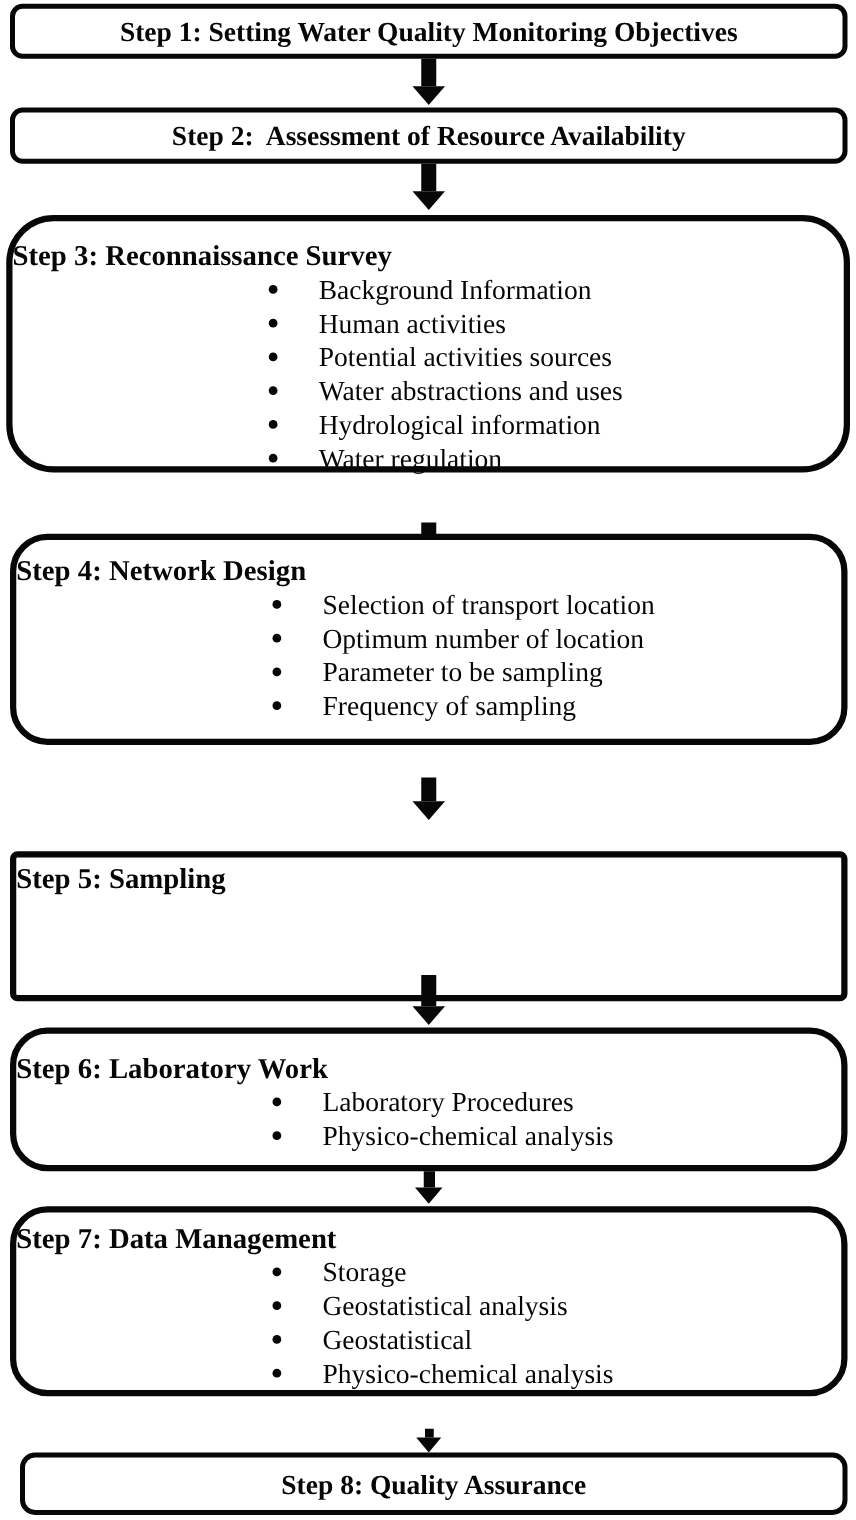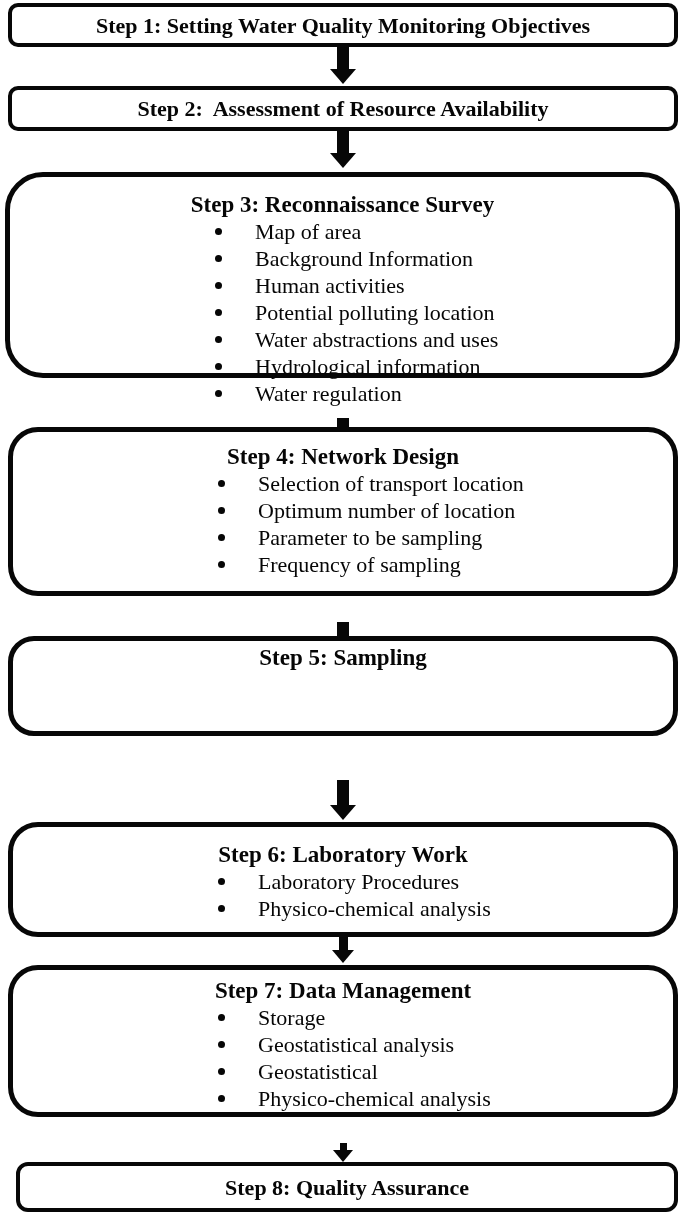--- a/index.html
+++ b/index.html
@@ -19,21 +19,21 @@
     border:4px solid #070707;
     border-radius:10px;
   }
   .box.banner { display:flex; align-items:center; justify-content:center; }
   .box.round  { border-width:5px; }
   .heading {
     margin:0;
     font-size:22px;
     font-weight:bold;
     line-height:27px;
-    text-align:center;
+    text-align:left;
     white-space:pre-wrap;
   }
   .round .heading { font-size:23px; }
   .bullets {
     list-style:none;
     margin:0 0 0 205px;
     padding:0;
     font-size:22px;
     line-height:27px;
   }
@@ -93,24 +93,23 @@
   </section>
 
   <div class="arrow" style="top:131px; height:37px;">
     <div class="stem"></div>
     <div class="head"></div>
   </div>
 
   <section class="box round" style="top:172px; height:206px; left:5px; width:675px; border-radius:38px; padding-top:14px;">
     <h2 class="heading">Step 3: Reconnaissance Survey</h2>
     <ul class="bullets">
-        <li>Map of area</li>
         <li>Background Information</li>
         <li>Human activities</li>
-        <li>Potential polluting location</li>
+        <li>Potential activities sources</li>
         <li>Water abstractions and uses</li>
         <li>Hydrological information</li>
         <li>Water regulation</li>
       </ul>
   </section>
 
   <div class="arrow" style="top:418px; height:34px;">
     <div class="stem"></div>
     <div class="head"></div>
   </div>
@@ -123,21 +122,21 @@
         <li>Parameter to be sampling</li>
         <li>Frequency of sampling</li>
       </ul>
   </section>
 
   <div class="arrow" style="top:622px; height:34px;">
     <div class="stem"></div>
     <div class="head"></div>
   </div>
 
-  <section class="box round" style="top:636px; height:100px; border-radius:26px; padding-top:3px;">
+  <section class="box round" style="top:681px; height:120px; border-radius:6px; padding-top:3px;">
     <h2 class="heading">Step 5: Sampling</h2>
   </section>
 
   <div class="arrow" style="top:780px; height:40px;">
     <div class="stem"></div>
     <div class="head"></div>
   </div>
 
   <section class="box round" style="top:822px; height:115px; border-radius:30px; padding-top:14px;">
     <h2 class="heading">Step 6: Laboratory Work</h2>

